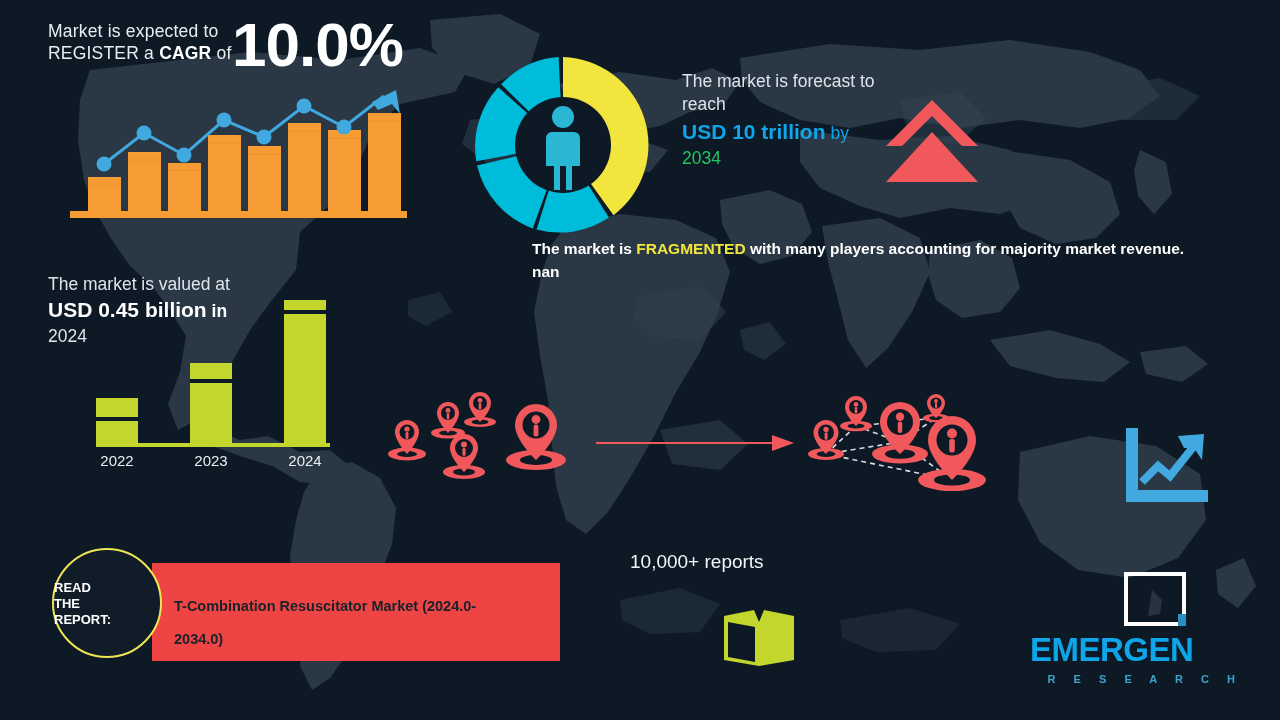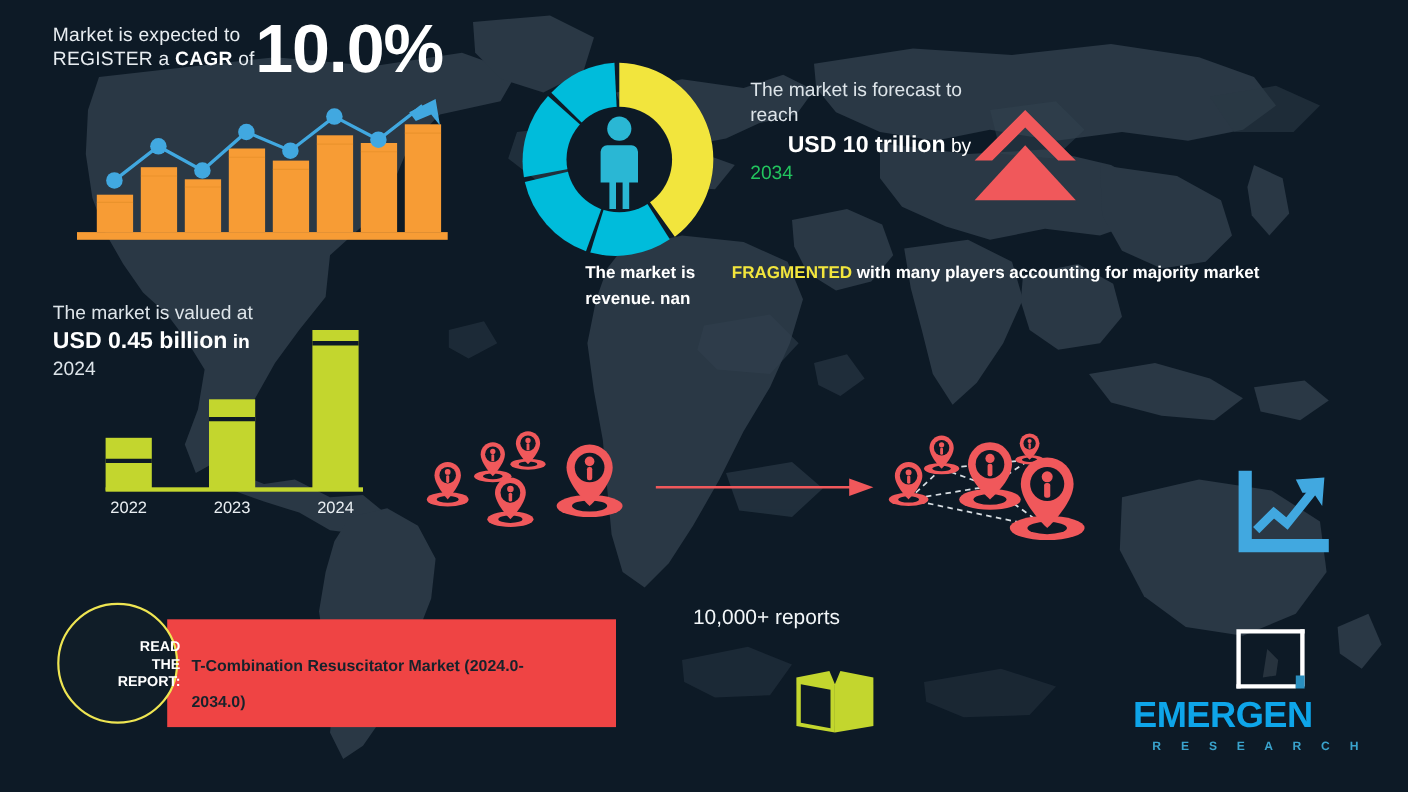--- a/index.html
+++ b/index.html
@@ -8,42 +8,42 @@
   .abs{position:absolute;}
   #worldmap{position:absolute;left:0;top:0;width:1280px;height:720px;}
 
   
   #cagr-text{left:48px;top:20px;width:205px;color:#e8edf1;font-size:17.5px;line-height:22px;letter-spacing:.2px;}
   #cagr-text b{font-weight:bold;color:#ffffff;}
   #cagr-value{left:232px;top:8px;color:#ffffff;font-size:62px;font-weight:bold;letter-spacing:-1px;line-height:74px;}
 
   
   #forecast{left:682px;top:70px;width:235px;color:#dde4e9;font-size:17.5px;line-height:23px;}
-  #forecast .big{display:block;font-size:21px;font-weight:bold;color:#ffffff;line-height:27px;margin-top:2px;text-align:center;}
+  #forecast .big{display:block;font-size:21px;font-weight:bold;color:#0ea5e9;line-height:27px;margin-top:2px;}
   #forecast .big .lite{font-size:17.5px;font-weight:normal;}
   #forecast .yr{display:block;font-size:17.5px;color:#22c55e;line-height:22px;}
 
   
   #fragmented{left:532px;top:237px;width:680px;color:#ffffff;font-size:15.5px;font-weight:bold;line-height:23px;}
-  #fragmented .hl{color:#f2e53d;margin-left:29px;}
+  #fragmented .hl{color:#f2e53d;}
 
   
   #valued{left:48px;top:273px;width:250px;color:#dde4e9;font-size:17.5px;line-height:23px;}
   #valued .big{display:block;font-size:21px;font-weight:bold;color:#ffffff;line-height:28px;}
   #valued .big .lite{font-size:17.5px;font-weight:bold;}
   #valued .yr{display:block;font-size:17.5px;line-height:22px;}
 
   
   #reports{left:630px;top:548px;color:#f2f6f8;font-size:19px;line-height:27px;}
 
   
   #cta-bar{left:152px;top:563px;width:408px;height:98px;background:#ef4444;}
   #cta-bar-label{position:absolute;left:22px;top:27px;width:340px;color:#17222b;font-size:14.5px;font-weight:bold;line-height:33px;}
   #cta-circle{left:52px;top:548px;width:110px;height:110px;border-radius:50%;background:#101d28;border:2.5px solid #eee552;box-sizing:border-box;}
-  #cta-circle-label{position:absolute;left:0;top:30px;width:110px;text-align:right;color:#ffffff;font-size:13px;font-weight:bold;line-height:16px;}
+  #cta-circle-label{position:absolute;left:0;top:30px;width:110px;text-align:left;color:#ffffff;font-size:13px;font-weight:bold;line-height:16px;}
 
   
   #logo{left:1030px;top:570px;width:230px;height:140px;}
   #logo-word{position:absolute;left:0;top:62px;width:230px;text-align:left;color:#0ea5e9;font-size:33px;font-weight:bold;letter-spacing:-0.5px;line-height:36px;}
   #logo-sub{position:absolute;left:0;top:100px;width:230px;text-align:center;color:#3aa3cc;font-size:11px;font-weight:bold;letter-spacing:7.5px;line-height:18px;}
   #logo-mark{position:absolute;left:92px;top:0px;width:66px;height:58px;}
 </style>
 </head>
 <body>
 

